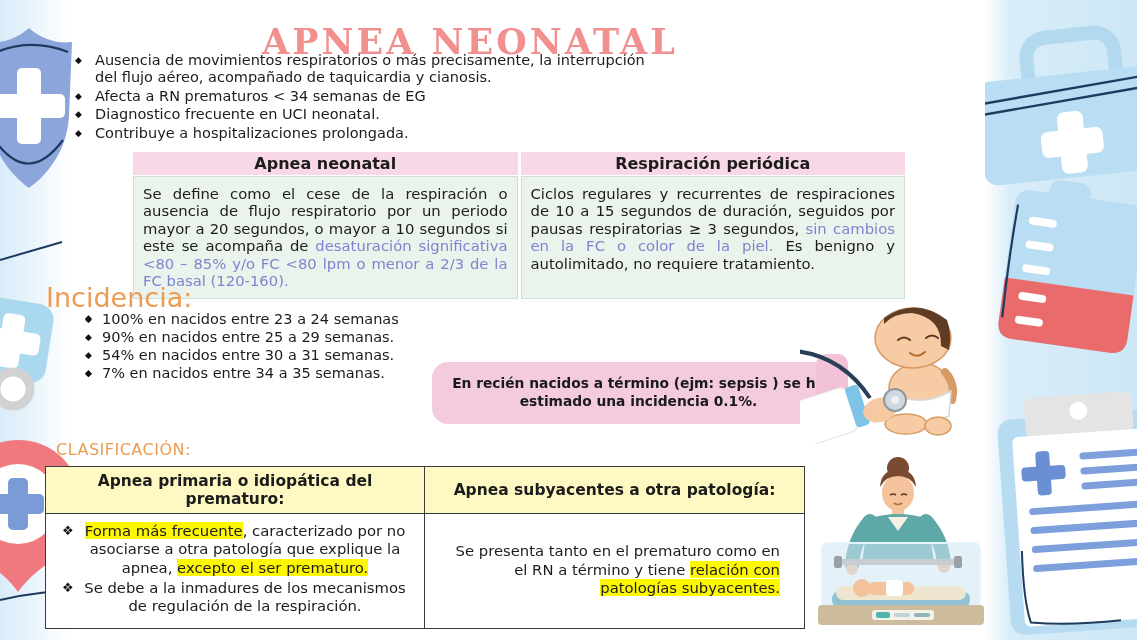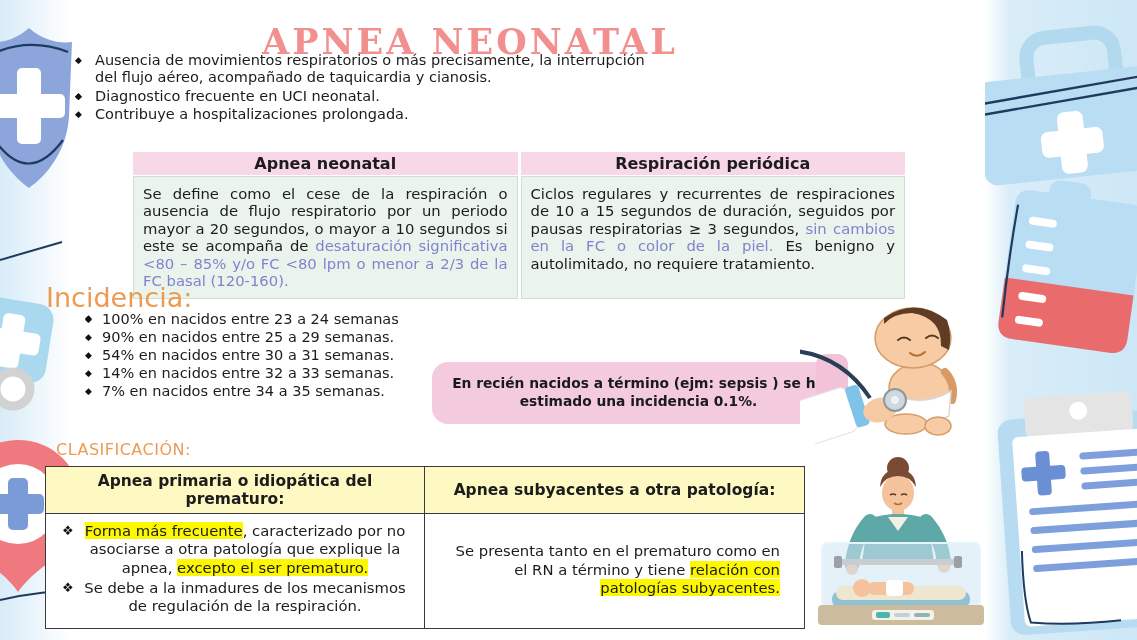--- a/index.html
+++ b/index.html
@@ -126,21 +126,21 @@
       <rect x="26" y="127" width="130" height="7" rx="3.5" fill="#7da0dc"></rect>
       <rect x="26" y="146" width="130" height="7" rx="3.5" fill="#7da0dc"></rect>
       <rect x="26" y="165" width="130" height="7" rx="3.5" fill="#7da0dc"></rect>
     </g>
   </svg>
 
   <h1 class="title">APNEA NEONATAL</h1>
 
   <ul class="intro">
     <li><span class="mk">◆</span><span>Ausencia de movimientos respiratorios o más precisamente, la interrupción del flujo aéreo, acompañado de taquicardia y cianosis.</span></li>
-    <li><span class="mk">◆</span></li>
+    <li><span class="mk">◆</span><span>Afecta a RN prematuros &lt; 34 semanas de EG</span></li>
     <li><span class="mk">◆</span><span>Diagnostico frecuente en UCI neonatal.</span></li>
     <li><span class="mk">◆</span><span>Contribuye a hospitalizaciones prolongada.</span></li>
   </ul>
 
   <div class="def-table">
     <div class="def-col">
       <div class="def-hdr">Apnea neonatal</div>
       <div class="def-bdy"><span>Se define como el cese de la respiración o ausencia de flujo respiratorio por un periodo mayor a 20 segundos, o mayor a 10 segundos si este se acompaña de </span><span class="purple">desaturación significativa &lt;80 – 85% y/o FC &lt;80 lpm o menor a 2/3 de la FC basal (120-160).</span></div>
     </div>
     <div class="def-col">
@@ -149,21 +149,21 @@
     </div>
   </div>
 
   <div class="inc-h">Incidencia:</div>
 
   <ul class="inc-list">
     <li><span class="mk">◆</span></li>
     <li><span class="mk">◆</span><span>100% en nacidos entre 23 a 24 semanas</span></li>
     <li><span class="mk">◆</span><span>90% en nacidos entre 25 a 29 semanas.</span></li>
     <li><span class="mk">◆</span><span>54% en nacidos entre 30 a 31 semanas.</span></li>
-    <li><span class="mk">◆</span><span>14% en nacidos entre 32 a 33 semanas.</span></li>
+    <li><span class="mk">◆</span></li>
     <li><span class="mk">◆</span><span>7% en nacidos entre 34 a 35 semanas.</span></li>
   </ul>
 
   <div class="callout">En recién nacidos a término (ejm: sepsis ) se ha estimado una incidencia 0.1%.</div>
 
   <svg class="deco" style="left:800px;top:296px" width="195" height="148" viewBox="0 0 195 148">
     <rect x="16" y="58" width="32" height="82" rx="10" fill="#f2c3d8"></rect>
     <ellipse cx="120" cy="92" rx="31" ry="25" fill="#f7cba3" stroke="#d79b66" stroke-width="1.5"></ellipse>
     <path d="M145,76 Q156,88 152,104" stroke="#d79b66" stroke-width="8" fill="none" stroke-linecap="round"></path>
     <ellipse cx="113" cy="42" rx="38" ry="30" fill="#f7cba3" stroke="#d79b66" stroke-width="1.5"></ellipse>

